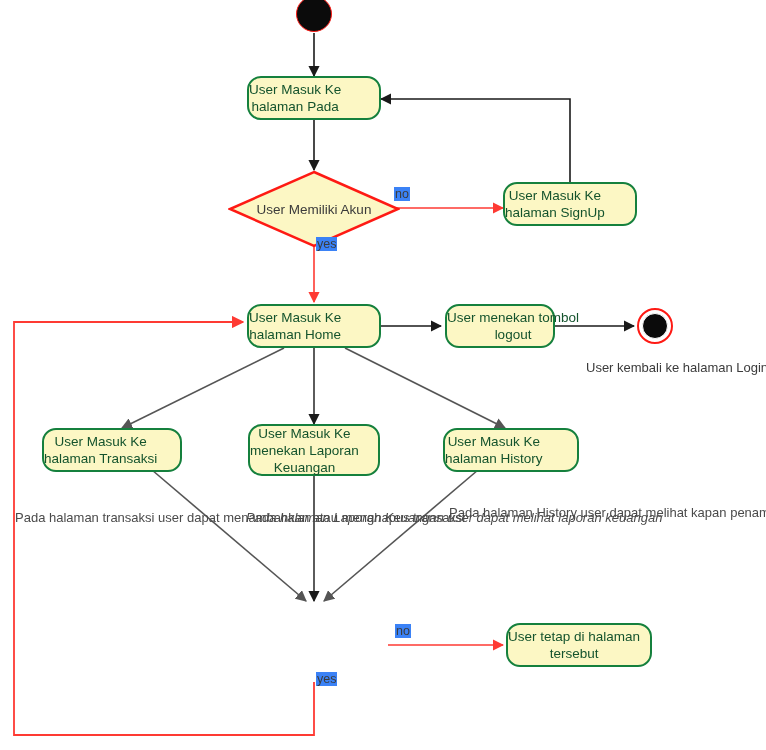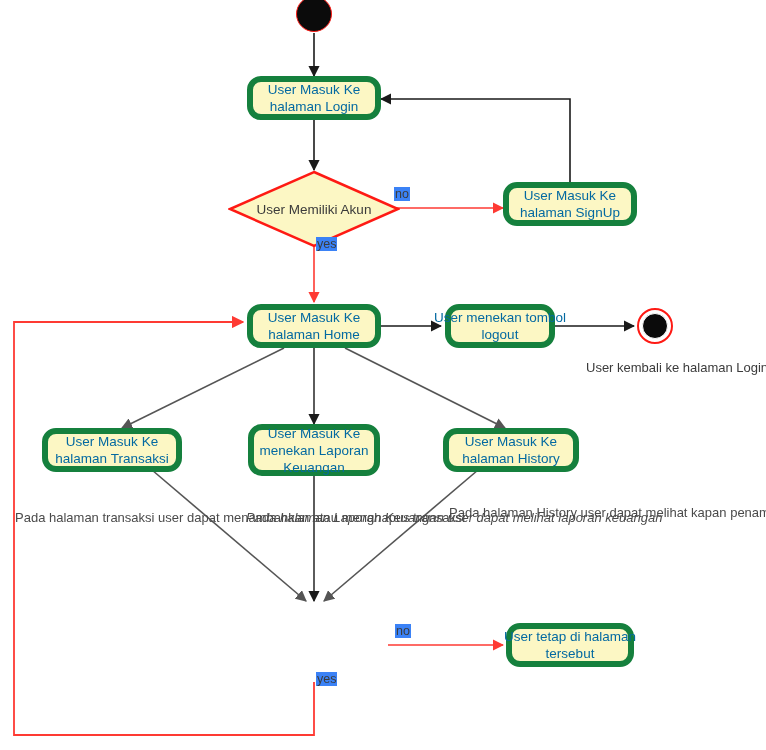--- a/index.html
+++ b/index.html
@@ -21,27 +21,26 @@
     top: 0;
     width: 766px;
     height: 750px;
   }
 
   
   .node {
     position: absolute;
     box-sizing: border-box;
     background: #fcf7c4;
-    border: 6px solid #15803d;
+    border: 2px solid #15803d;
     border-radius: 14px;
     display: flex;
     align-items: center;
-    justify-content: center;
     text-align: center;
-    color: #0369a1;
+    color: #14532d;
     font-size: 13.5px;
     line-height: 17px;
     white-space: nowrap;
     z-index: 3;
   }
   .node span { display: block; }
 
   
   .decision {
     position: absolute;
@@ -180,21 +179,21 @@
 
   <div class="start-node" style="left:296px; top:-4px; width:36px; height:36px;"></div>
 
   <div class="end-node" style="left:637px; top:308px; width:36px; height:36px;">
     <div class="inner"></div>
   </div>
 
   <div class="node" style="left:247px; top:76px; width:134px; height:44px;">
     <div>
       <span>User Masuk Ke</span>
-      <span>halaman Login</span>
+      <span>halaman Pada</span>
     </div>
   </div>
 
   <div class="node" style="left:503px; top:182px; width:134px; height:44px;">
     <div>
       <span>User Masuk Ke</span>
       <span>halaman SignUp</span>
     </div>
   </div>
 
@@ -227,21 +226,21 @@
     </div>
   </div>
 
   <div class="node" style="left:443px; top:428px; width:136px; height:44px;">
     <div>
       <span>User Masuk Ke</span>
       <span>halaman History</span>
     </div>
   </div>
 
-  <div class="node" style="left:506px; top:623px; width:128px; height:44px;">
+  <div class="node" style="left:506px; top:623px; width:146px; height:44px;">
     <div>
       <span>User tetap di halaman</span>
       <span>tersebut</span>
     </div>
   </div>
 
   <div class="decision" style="left:228px; top:170px; width:172px; height:78px;">
     <svg class="dshape" viewBox="0 0 172 78" preserveAspectRatio="none">
       <polygon points="86,2 170,39 86,76 2,39" fill="#fcf7c4" stroke="#fe1a14" stroke-width="2.5"></polygon>
     </svg>

